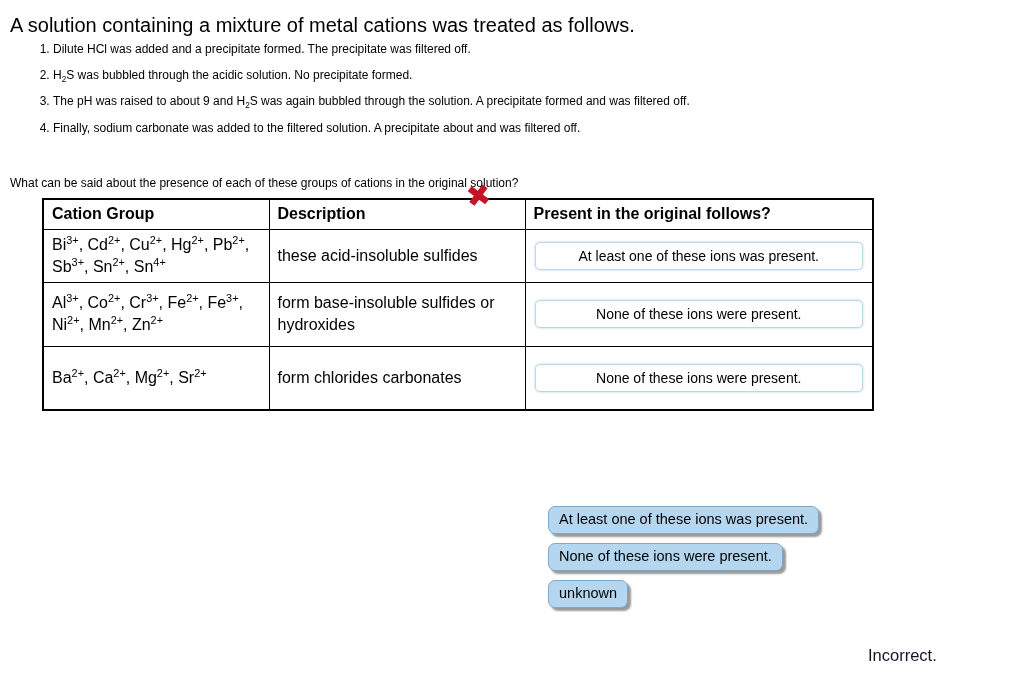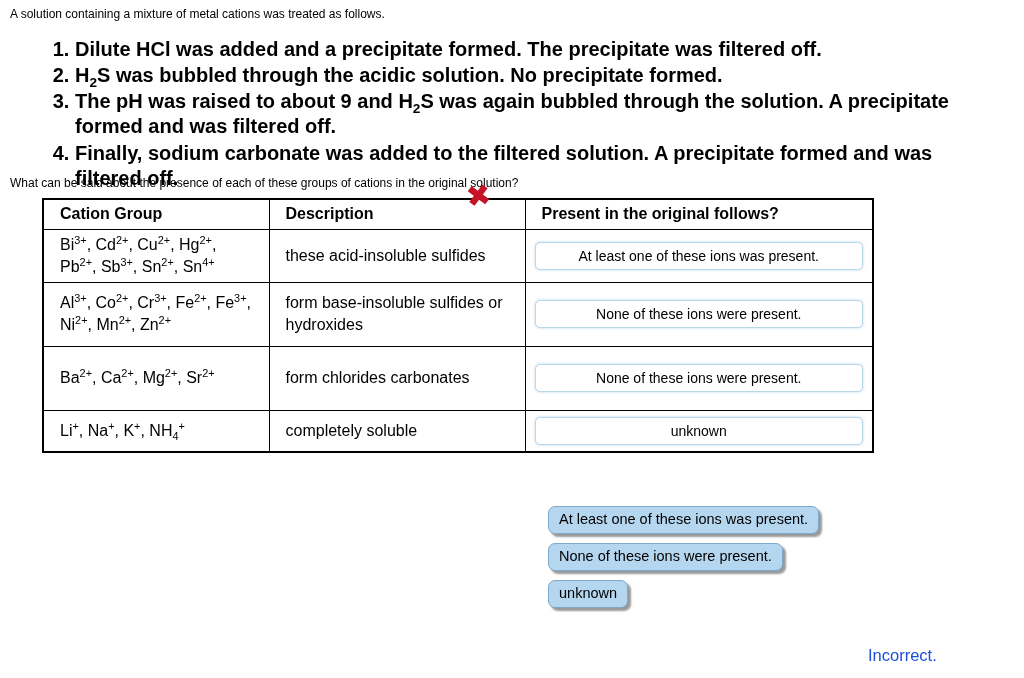--- a/index.html
+++ b/index.html
@@ -8,30 +8,29 @@
     position: relative;
     width: 1024px;
     height: 678px;
     overflow: hidden;
     font-family: "Liberation Sans", "DejaVu Sans", sans-serif;
     color: #000;
   }
   sup, sub { font-size: 68%; line-height: 0; }
 
   .intro {
-    position: absolute; left: 10px; top: 7px;
-    font-size: 12px;
+    position: absolute; left: 10px; top: 14px;
+    font-size: 20px;
   }
   ol.steps {
-    position: absolute; left: 54px; top: 37px;
+    position: absolute; left: 32px; top: 37px;
     width: 930px;
-    font-size: 20px;
+    font-size: 12px;
     list-style: decimal outside;
     padding-left: 21px;
-    font-weight: bold;
   }
   ol.steps li { line-height: 25px; margin-bottom: 1px; }
   ol.steps li:nth-child(3) { margin-bottom: 2px; }
 
   .question {
     position: absolute; left: 10px; top: 176px;
     font-size: 12px;
   }
 
   .incorrect-x {
@@ -47,21 +46,21 @@
     table-layout: fixed;
     width: 830px;
     border: 2px solid #000;
     font-size: 16px;
   }
   .cation-table col.c1 { width: 226px; }
   .cation-table col.c2 { width: 256px; }
   .cation-table col.c3 { width: 348px; }
   .cation-table th, .cation-table td {
     border: 1px solid #000;
-    padding: 4px 16px;
+    padding: 4px 8px;
     text-align: left;
     vertical-align: middle;
   }
   .cation-table thead tr { height: 30px; }
   .cation-table th { font-weight: bold; }
   .cation-table tbody tr:nth-child(1) { height: 46px; }
   .cation-table tbody tr:nth-child(2) { height: 64px; margin-top: 28px; }
   .cation-table tbody tr:nth-child(3) { height: 64px; }
   .cation-table tbody tr:nth-child(4) { height: 40px; margin-left: 42px; }
   .cation-table tbody tr:nth-child(5) { height: 42px; }
@@ -92,33 +91,33 @@
     padding: 4px 10px 5px 10px;
     font-size: 14.5px;
     line-height: 17px;
     box-shadow: 3px 3px 2px rgba(0,0,0,0.40);
     cursor: pointer;
   }
 
   .feedback {
     position: absolute; left: 868px; top: 646px;
     font-size: 16.5px;
-    color: #1d4ed8;
+    color: #0f172a;
   }
 </style>
 </head>
 <body>
 
 <div class="intro">A solution containing a mixture of metal cations was treated as follows.</div>
 
 <ol class="steps">
   <li>Dilute HCl was added and a precipitate formed. The precipitate was filtered off.</li>
   <li>H<sub>2</sub>S was bubbled through the acidic solution. No precipitate formed.</li>
   <li>The pH was raised to about 9 and H<sub>2</sub>S was again bubbled through the solution. A precipitate formed and was filtered off.</li>
-  <li>Finally, sodium carbonate was added to the filtered solution. A precipitate formed and was filtered off.</li>
+  <li>Finally, sodium carbonate was added to the filtered solution. A precipitate about and was filtered off.</li>
 </ol>
 
 <div class="question">What can be said about the presence of each of these groups of cations in the original solution?</div>
 
 <span class="incorrect-x">✖</span>
 
 <table class="cation-table">
   <colgroup>
       <col class="c1">
       <col class="c2">
@@ -146,27 +145,20 @@
         <div class="dropzone">None of these ions were present.</div>
       </td>
     </tr>
     <tr>
       <td class="cations">Ba<sup>2+</sup>, Ca<sup>2+</sup>, Mg<sup>2+</sup>, Sr<sup>2+</sup></td>
       <td class="desc">form chlorides carbonates</td>
       <td class="answer-cell">
         <div class="dropzone">None of these ions were present.</div>
       </td>
     </tr>
-    <tr>
-      <td class="cations">Li<sup>+</sup>, Na<sup>+</sup>, K<sup>+</sup>, NH<sub>4</sub><sup>+</sup></td>
-      <td class="desc">completely soluble</td>
-      <td class="answer-cell">
-        <div class="dropzone">unknown</div>
-      </td>
-    </tr>
   </tbody>
 </table>
 
 <div class="options">
   <div class="chip">At least one of these ions was present.</div>
   <div class="chip">None of these ions were present.</div>
   <div class="chip">unknown</div>
 </div>
 
 <div class="feedback">Incorrect.</div>

